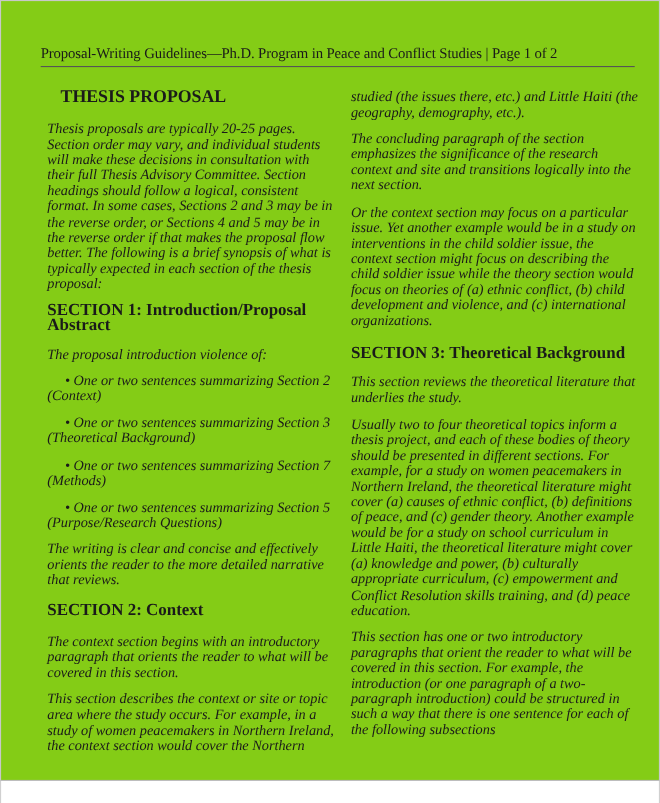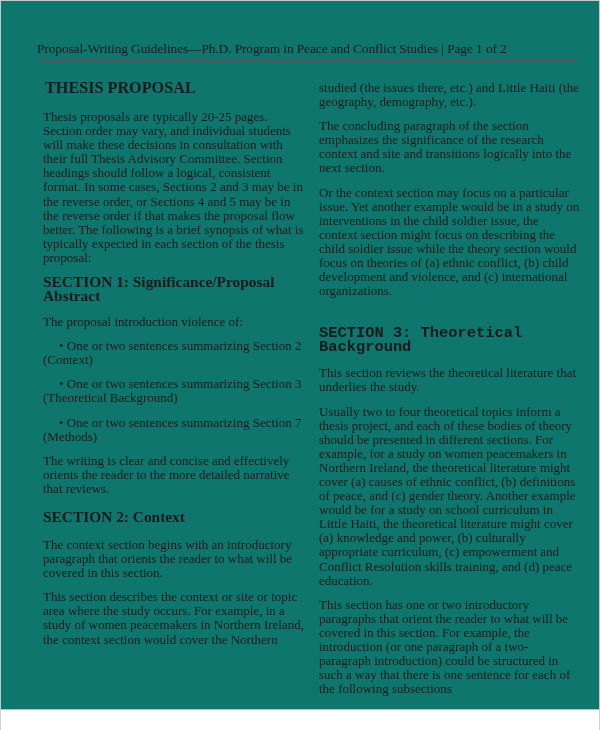--- a/index.html
+++ b/index.html
@@ -1,53 +1,54 @@
 <!DOCTYPE html>
 <html><head>
 <meta charset="utf-8">
 <style>
   html, body { margin:0; padding:0; background:#ffffff; }
   body { width:600px; height:730px; overflow:hidden; position:relative; font-family:"Liberation Serif", "DejaVu Serif", serif; color:#1a1a1a; }
-  .page { position:absolute; left:0; top:0; width:598px; height:708px; border:1px solid #c8c8c8; border-bottom:1px solid #bdbdbd; background:#0f766e; overflow:hidden; }
+  .page { position:absolute; left:0; top:0; width:598px; height:708px; border:1px solid #c8c8c8; border-bottom:1px solid #bdbdbd; background:#84cc16; overflow:hidden; }
   .below { position:absolute; left:0; top:710px; width:598px; height:20px; border:1px solid #d0d0d0; border-top:none; background:#fff; }
   .header { position:absolute; left:36px; top:40px; width:540px; font-size:13.4px; letter-spacing:-0.1px; padding-bottom:3px; border-bottom:1px solid #555; white-space:nowrap; }
   .col { position:absolute; top:78px; width:265px; font-size:13px; line-height:14.1px; }
   .col.left { left:42px; }
   .col.right { left:318px; top:80px; }
-  h1 { font-size:16.2px; font-weight:bold; margin:0 0 13px 2px; line-height:18px; }
+  h1 { font-size:16.2px; font-weight:bold; margin:0 0 13px 12px; line-height:18px; }
   h2 { font-size:15.4px; font-weight:bold; margin:0 0 10px 0; line-height:14px; }
-  p { margin:0 4px 10px 0; }
+  p { margin:0 4px 10px 0;font-style:italic; }
   p.bullet { text-indent:16px; }
 </style>
 </head>
 <body>
 
 <div class="page">
   <div class="header">Proposal-Writing Guidelines—Ph.D. Program in Peace and Conflict Studies | Page 1 of 2</div>
 
   <div class="col left">
     <h1>THESIS PROPOSAL</h1>
     <p>Thesis proposals are typically 20-25 pages. Section order may vary, and individual students will make these decisions in consultation with their full Thesis Advisory Committee. Section headings should follow a logical, consistent format. In some cases, Sections 2 and 3 may be in the reverse order, or Sections 4 and 5 may be in the reverse order if that makes the proposal flow better. The following is a brief synopsis of what is typically expected in each section of the thesis proposal:</p>
 
-    <h2 style="line-height:14px;margin-bottom:12px;">SECTION 1: Significance/Proposal Abstract</h2>
+    <h2 style="line-height:14px;margin-bottom:12px;">SECTION 1: Introduction/Proposal Abstract</h2>
     <p>The proposal introduction violence of:</p>
     <p class="bullet">• One or two sentences summarizing Section 2 (Context)</p>
     <p class="bullet">• One or two sentences summarizing Section 3 (Theoretical Background)</p>
     <p class="bullet">• One or two sentences summarizing Section 7 (Methods)</p>
+    <p class="bullet">• One or two sentences summarizing Section 5 (Purpose/Research Questions)</p>
     <p>The writing is clear and concise and effectively orients the reader to the more detailed narrative that reviews.</p>
 
     <h2 style="margin-top:14px;margin-bottom:14px;">SECTION 2: Context</h2>
     <p>The context section begins with an introductory paragraph that orients the reader to what will be covered in this section.</p>
     <p>This section describes the context or site or topic area where the study occurs. For example, in a study of women peacemakers in Northern Ireland, the context section would cover the Northern</p>
   </div>
 
   <div class="col right">
     <p>studied (the issues there, etc.) and Little Haiti (the geography, demography, etc.).</p>
     <p>The concluding paragraph of the section emphasizes the significance of the research context and site and transitions logically into the next section.</p>
     <p>Or the context section may focus on a particular issue. Yet another example would be in a study on interventions in the child soldier issue, the context section might focus on describing the child soldier issue while the theory section would focus on theories of (a) ethnic conflict, (b) child development and violence, and (c) international organizations.</p>
 
-    <h2 style="margin-top:28px;margin-bottom:12px;font-family:Liberation Mono, monospace;">SECTION 3: Theoretical Background</h2>
+    <h2 style="margin-top:16px;margin-bottom:12px;">SECTION 3: Theoretical Background</h2>
     <p>This section reviews the theoretical literature that underlies the study.</p>
     <p>Usually two to four theoretical topics inform a thesis project, and each of these bodies of theory should be presented in different sections. For example, for a study on women peacemakers in Northern Ireland, the theoretical literature might cover (a) causes of ethnic conflict, (b) definitions of peace, and (c) gender theory. Another example would be for a study on school curriculum in Little Haiti, the theoretical literature might cover (a) knowledge and power, (b) culturally appropriate curriculum, (c) empowerment and Conflict Resolution skills training, and (d) peace education.</p>
     <p>This section has one or two introductory paragraphs that orient the reader to what will be covered in this section. For example, the introduction (or one paragraph of a two-paragraph introduction) could be structured in such a way that there is one sentence for each of the following subsections</p>
   </div>
 </div>
 <div class="below"></div>
 
 </body></html>

